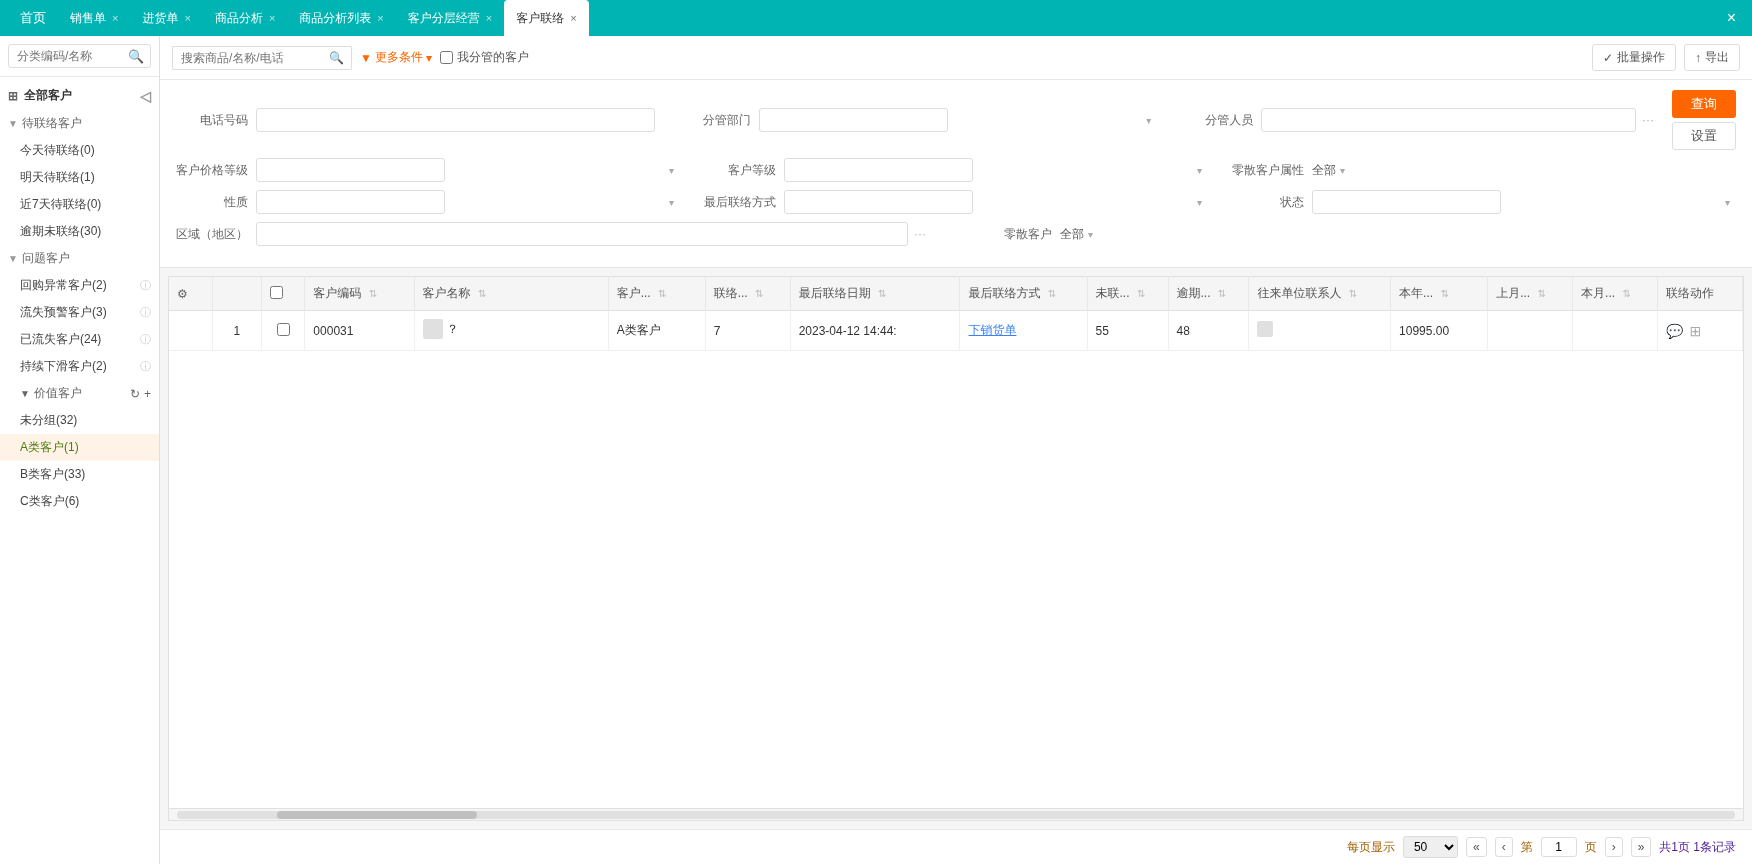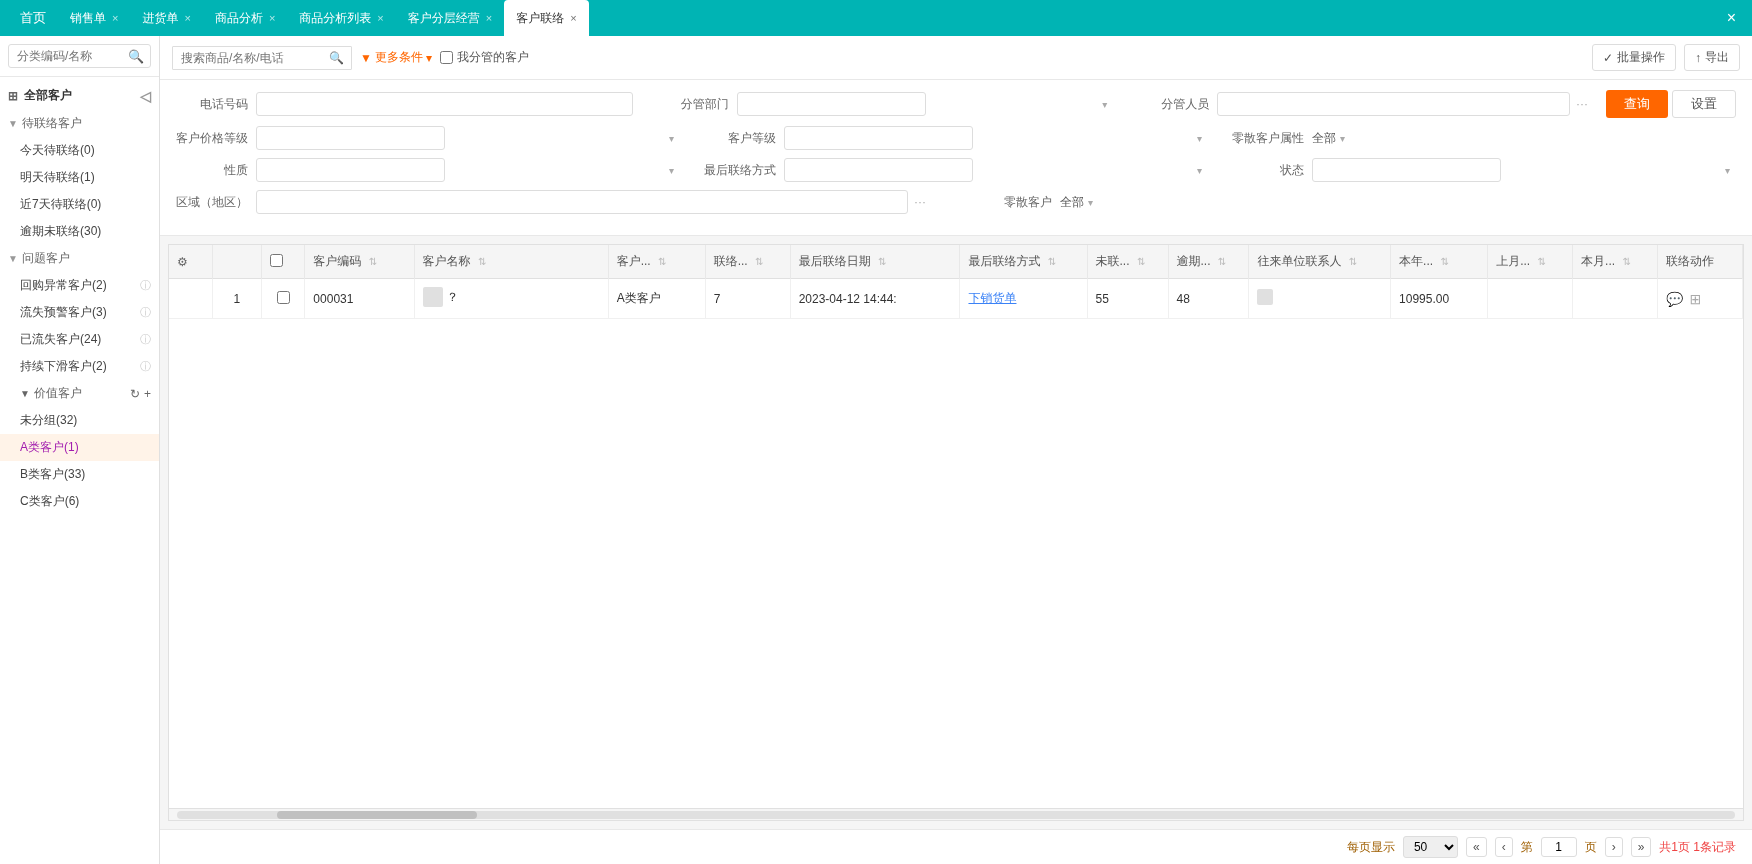--- a/index.html
+++ b/index.html
@@ -120,21 +120,21 @@
     .sidebar-item {
       padding: 5px 8px 5px 20px;
       color: #444;
       cursor: pointer;
       display: flex;
       align-items: center;
       justify-content: space-between;
     }
     .sidebar-item.active {
       background: #fff3e8;
-      color: #a21caf;
+      color: #4d7c0f;
     }
     .sidebar-item .info-icon {
       color: #ccc;
       font-size: 11px;
     }
     .sidebar-subsection {
       padding: 5px 8px 5px 20px;
       color: #666;
       font-size: 12px;
       display: flex;
@@ -293,21 +293,21 @@
     }
     .filter-dots {
       padding: 4px 6px;
       color: #aaa;
       cursor: pointer;
     }
 
     
     .filter-actions {
       display: flex;
-      flex-direction: row;
+      flex-direction: column;
       gap: 4px;
       margin-left: 12px;
       flex-shrink: 0;
     }
     .btn-search {
       background: #ff6600;
       color: white;
       border: none;
       padding: 5px 18px;
       border-radius: 3px;
@@ -465,21 +465,21 @@
     }
     .pagination-btn:disabled { color: #ccc; }
     .pagination-page-input {
       border: 1px solid #ddd;
       border-radius: 3px;
       padding: 2px 4px;
       width: 36px;
       text-align: center;
       font-size: 12px;
     }
-    .pagination-info { color: #ef4444; }
+    .pagination-info { color: #4c1d95; }
 
     .gear-icon { color: #666; cursor: pointer; }
 
     
     .row-actions { display: flex; gap: 6px; align-items: center; }
     .row-icon { color: #aaa; cursor: pointer; font-size: 14px; }
 
     input[type="checkbox"] { cursor: pointer; }
   </style>
 </head>

